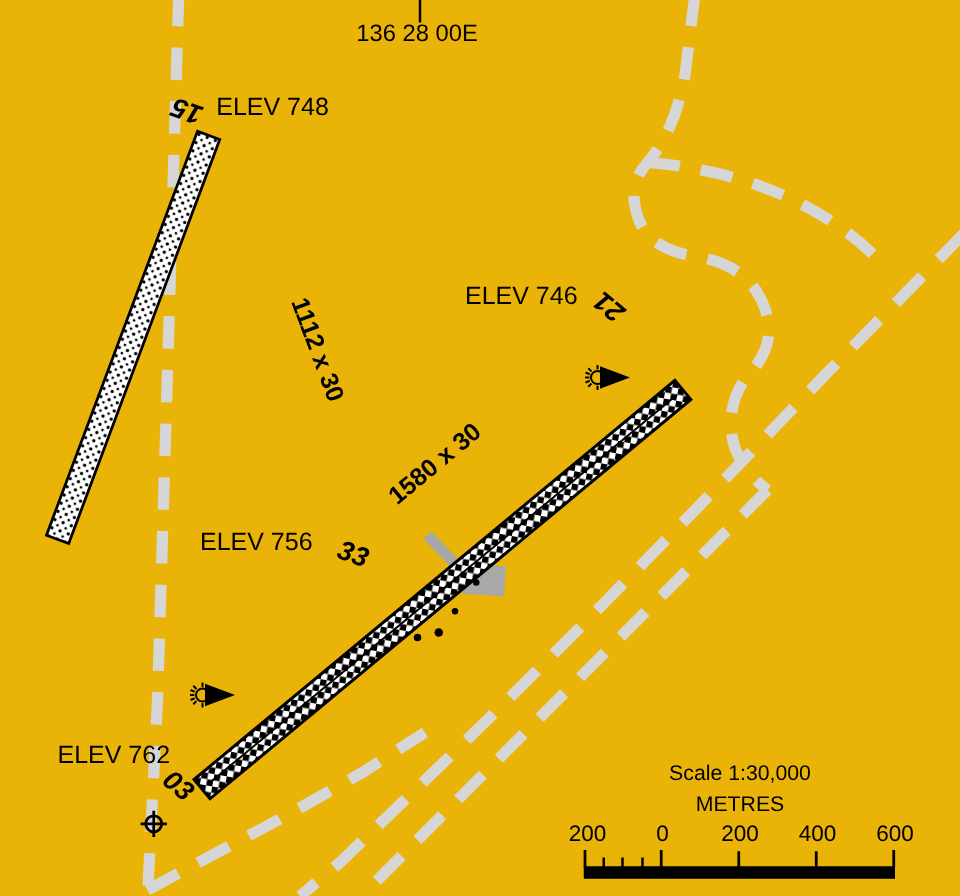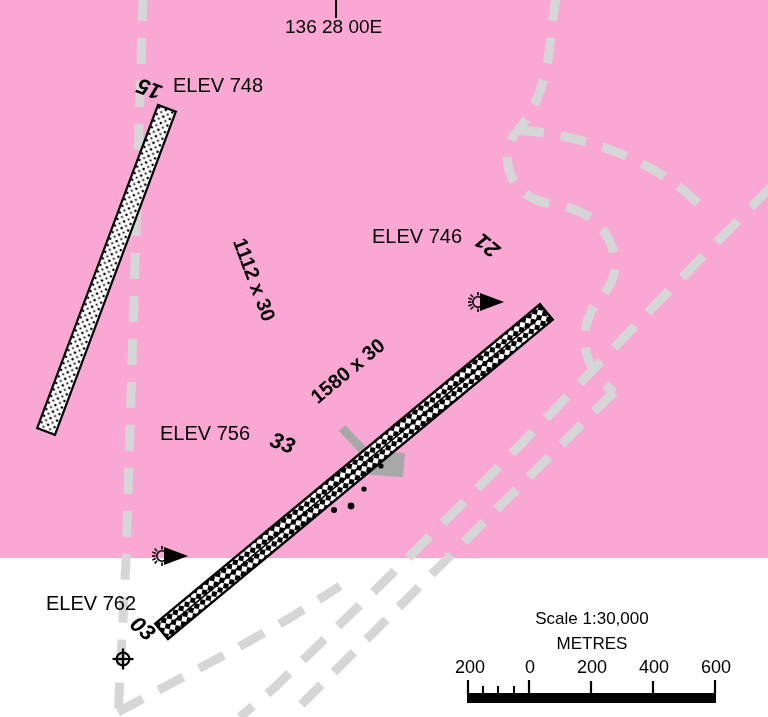--- a/index.html
+++ b/index.html
@@ -9,22 +9,22 @@
   }
   body {
     width: 768px;
     height: 717px;
     font-family: "Liberation Sans", sans-serif;
     overflow: hidden;
   }
   #chart-root {
     position: relative;
     width: 768px;
-    height: 558px;
-    background: #f9a8d4;
+    height: 717px;
+    background: #eab308;
   }
   #aerodrome-svg {
     position: absolute;
     left: 0;
     top: 0;
     width: 768px;
     height: 717px;
     display: block;
   }
   .map-text {

